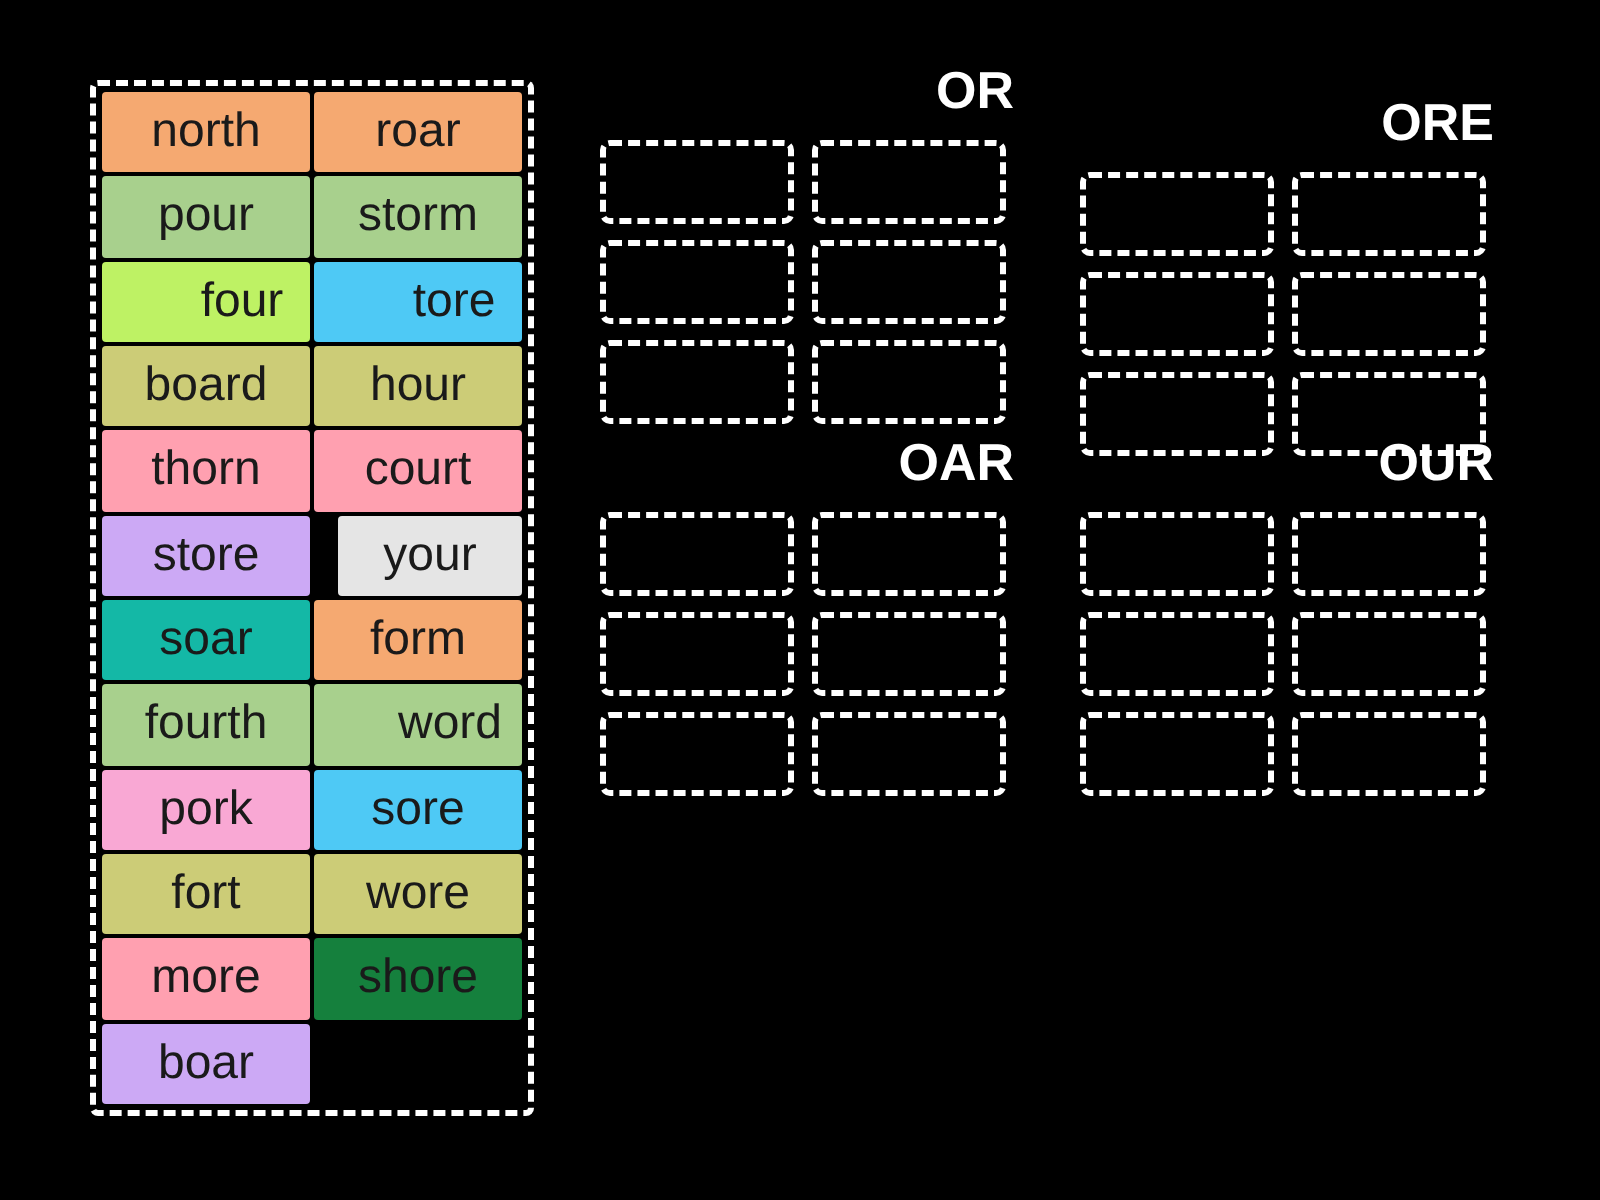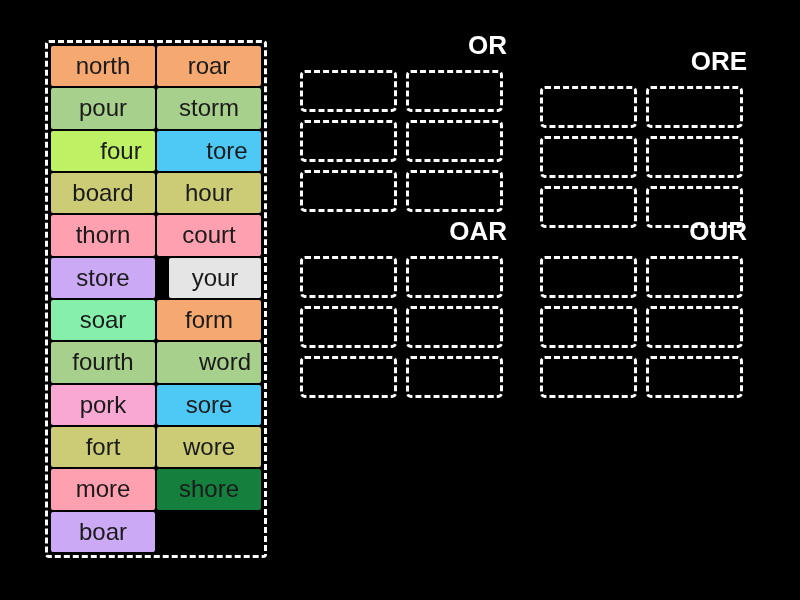--- a/index.html
+++ b/index.html
@@ -110,21 +110,21 @@
         <div class="word-tile" style="background: rgb(168, 208, 141);">pour</div>
         <div class="word-tile" style="background: rgb(168, 208, 141);">storm</div>
         <div class="word-tile" style="background: #bef264; padding-left: 36px;">four</div>
         <div class="word-tile" style="background: rgb(78, 201, 245); padding-left: 36px;">tore</div>
         <div class="word-tile" style="background: rgb(204, 204, 119);">board</div>
         <div class="word-tile" style="background: rgb(204, 204, 119);">hour</div>
         <div class="word-tile" style="background: rgb(255, 160, 176);">thorn</div>
         <div class="word-tile" style="background: rgb(255, 160, 176);">court</div>
         <div class="word-tile" style="background: rgb(204, 169, 245);">store</div>
         <div class="word-tile" style="background: #e5e5e5; margin-left: 12px;">your</div>
-        <div class="word-tile" style="background: #86efac;">soar</div>
+        <div class="word-tile" style="background: #14b8a6;">soar</div>
         <div class="word-tile" style="background: rgb(245, 169, 113);">form</div>
         <div class="word-tile" style="background: rgb(168, 208, 141);">fourth</div>
         <div class="word-tile" style="background: rgb(168, 208, 141); padding-left: 32px;">word</div>
         <div class="word-tile" style="background: #f9a8d4; text-align: center;">pork</div>
         <div class="word-tile" style="background: rgb(78, 201, 245);">sore</div>
         <div class="word-tile" style="background: rgb(204, 204, 119);">fort</div>
         <div class="word-tile" style="background: rgb(204, 204, 119);">wore</div>
         <div class="word-tile" style="background: rgb(255, 160, 176);">more</div>
         <div class="word-tile" style="background: #15803d;">shore</div>
         <div class="word-tile" style="background: rgb(204, 169, 245);">boar</div>

